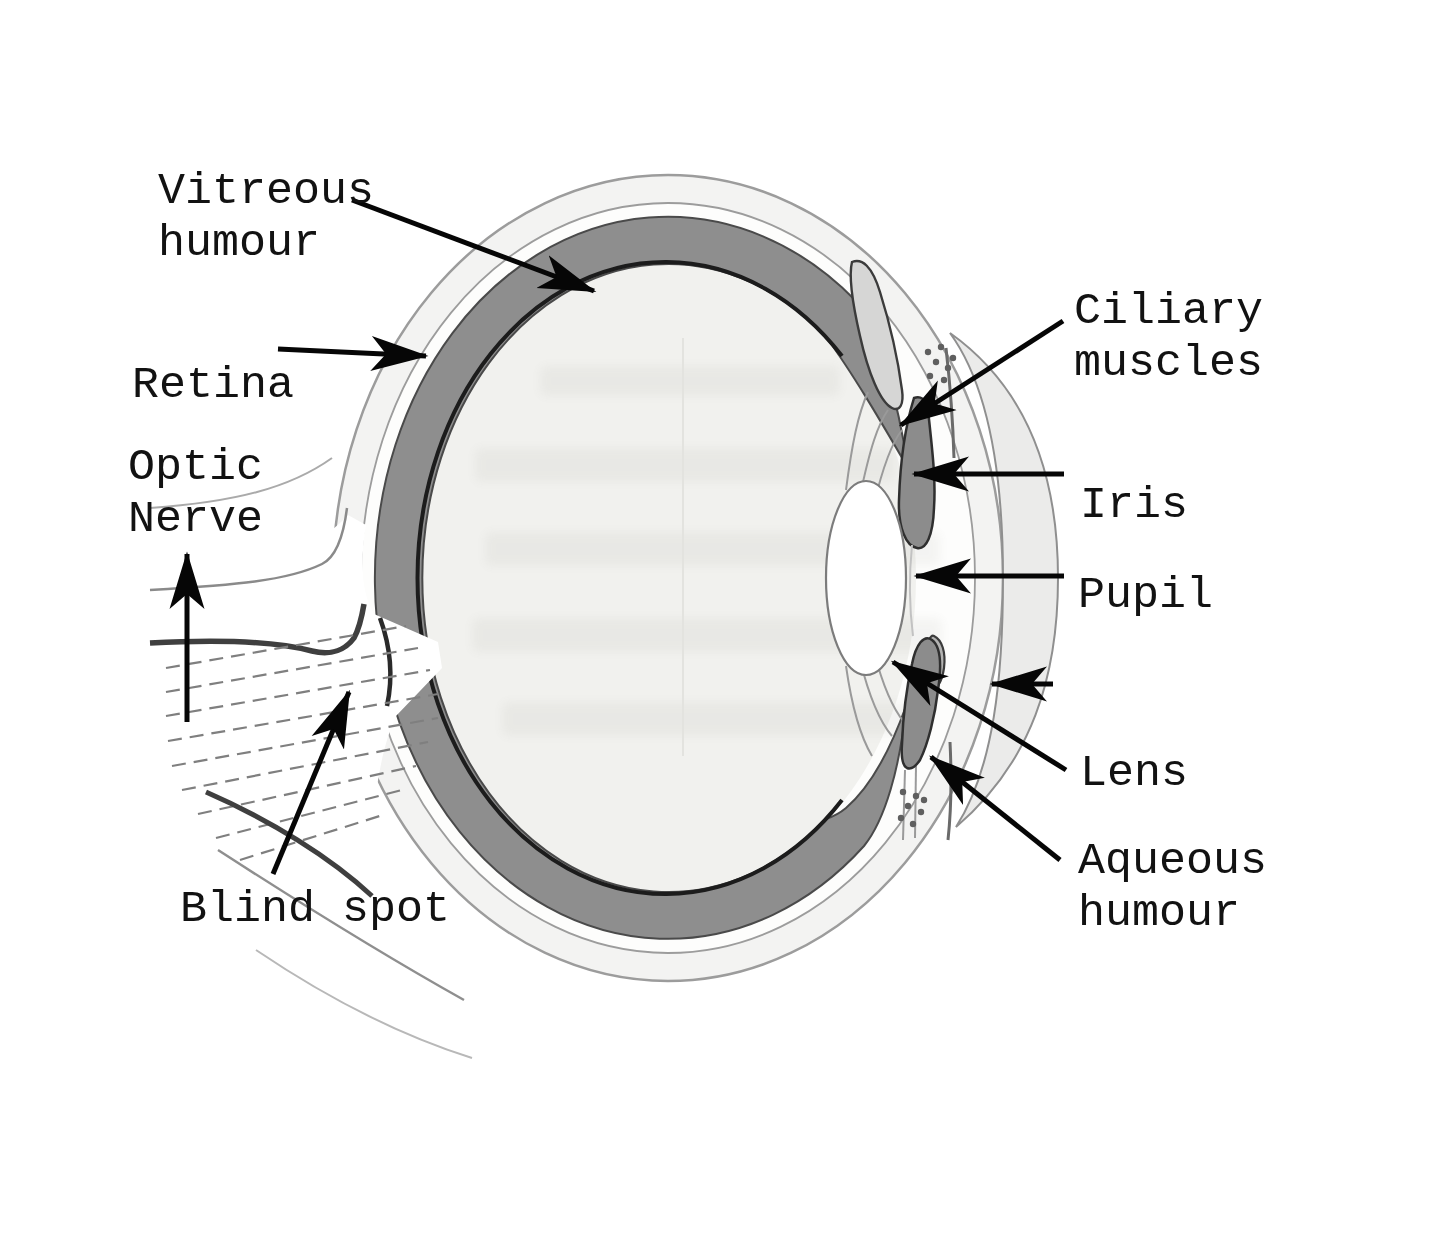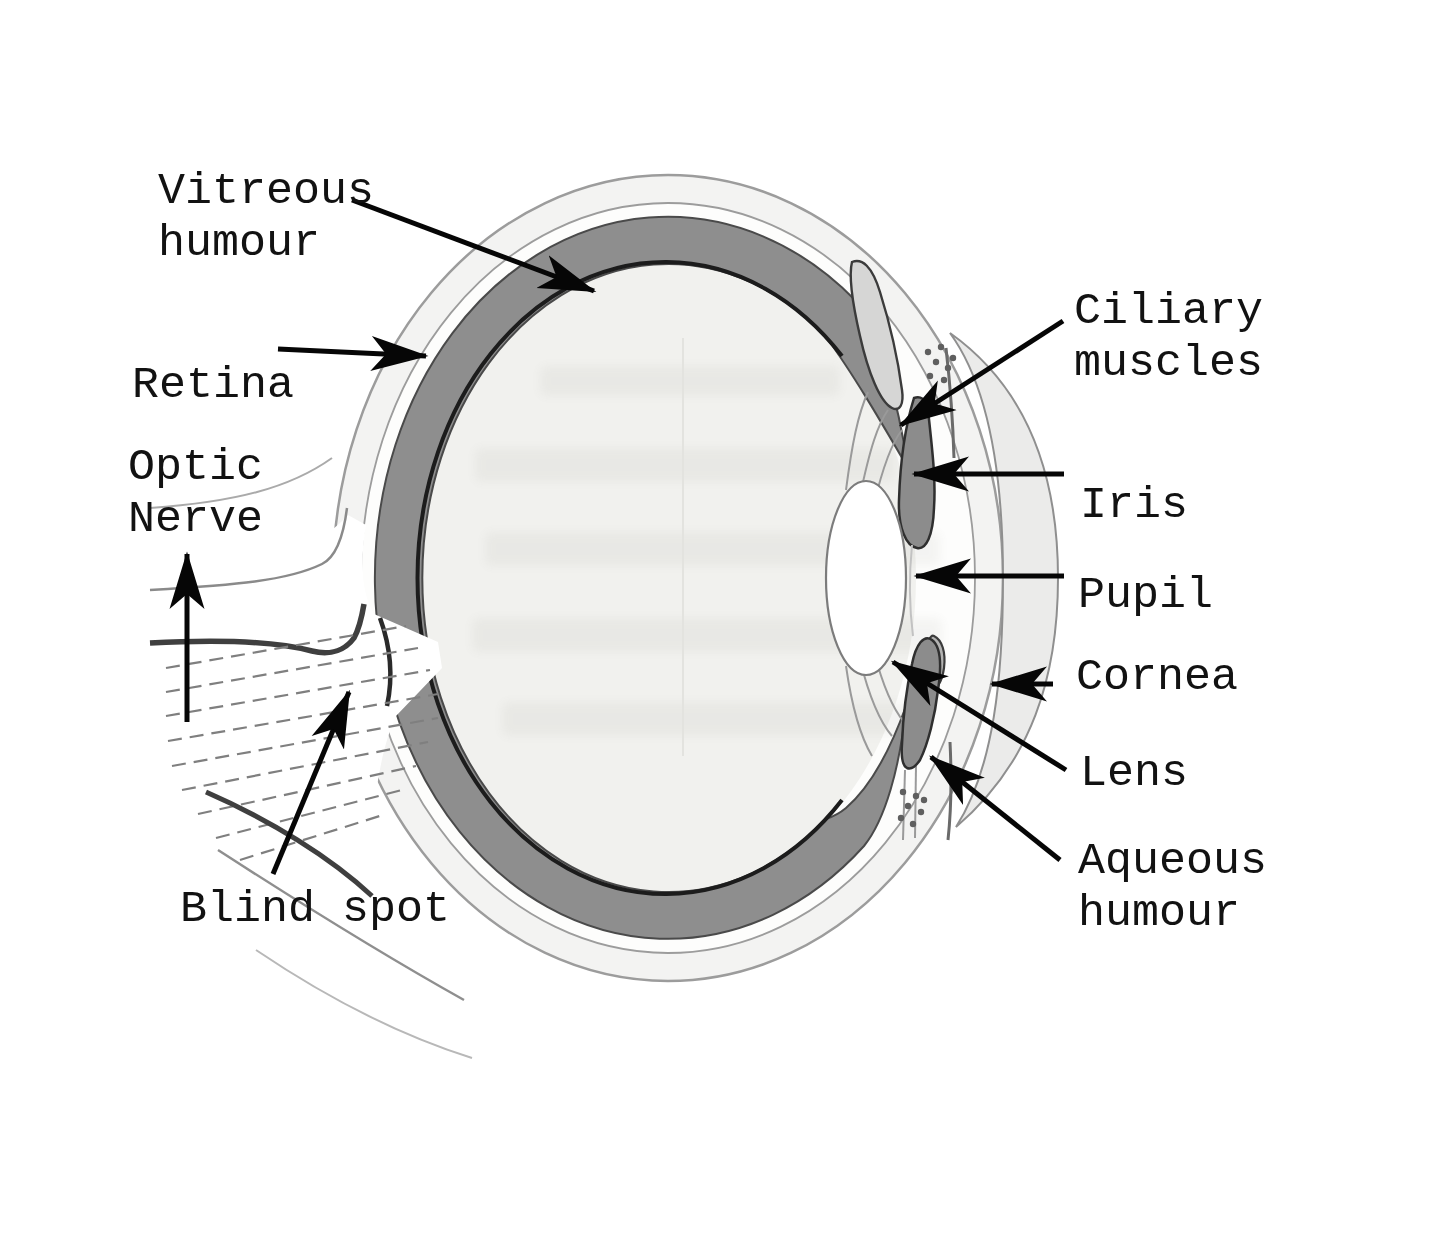--- a/index.html
+++ b/index.html
@@ -170,18 +170,17 @@
 humour</div>
   <div class="label" style="left:132px; top:316px;margin-top:44px;">Retina</div>
   <div class="label" style="left:128px; top:442px;">Optic
 Nerve</div>
   <div class="label right" style="left:1074px; top:286px;">Ciliary
 muscles</div>
 
   <div class="label" style="left:180px; top:884px;">Blind spot</div>
   <div class="label right" style="left:1080px; top:444px;margin-top:36px;">Iris</div>
   <div class="label right" style="left:1078px; top:542px;margin-top:28px;">Pupil</div>
-  <div class="label right" style="left:1076px; top:652px;">Cornea</div>
   <div class="label right" style="left:1080px; top:748px;">Lens</div>
   <div class="label right" style="left:1078px; top:836px;">Aqueous
 humour</div>
 
 </div>
 
 </body></html>

